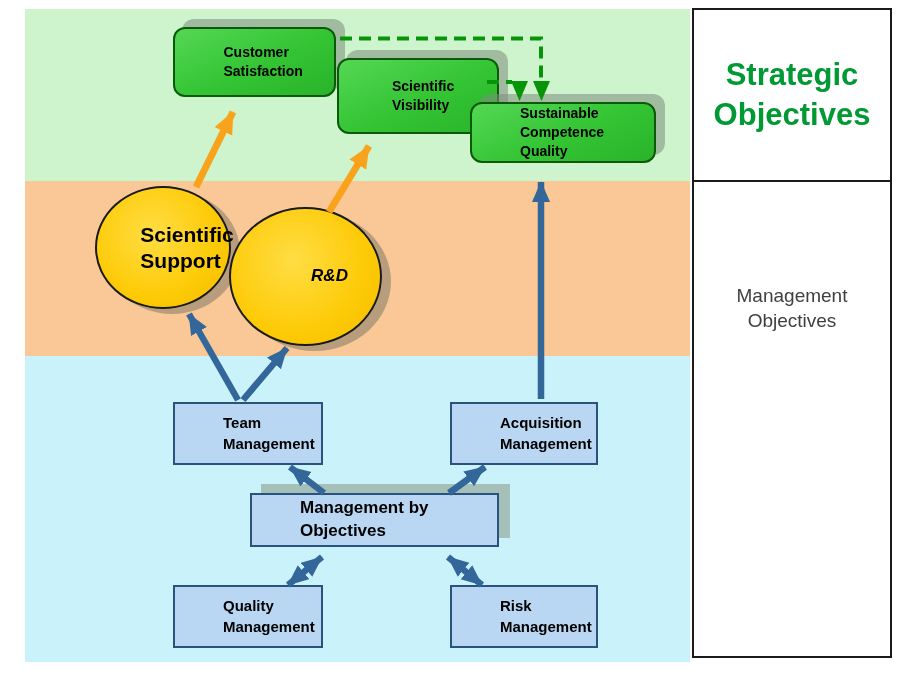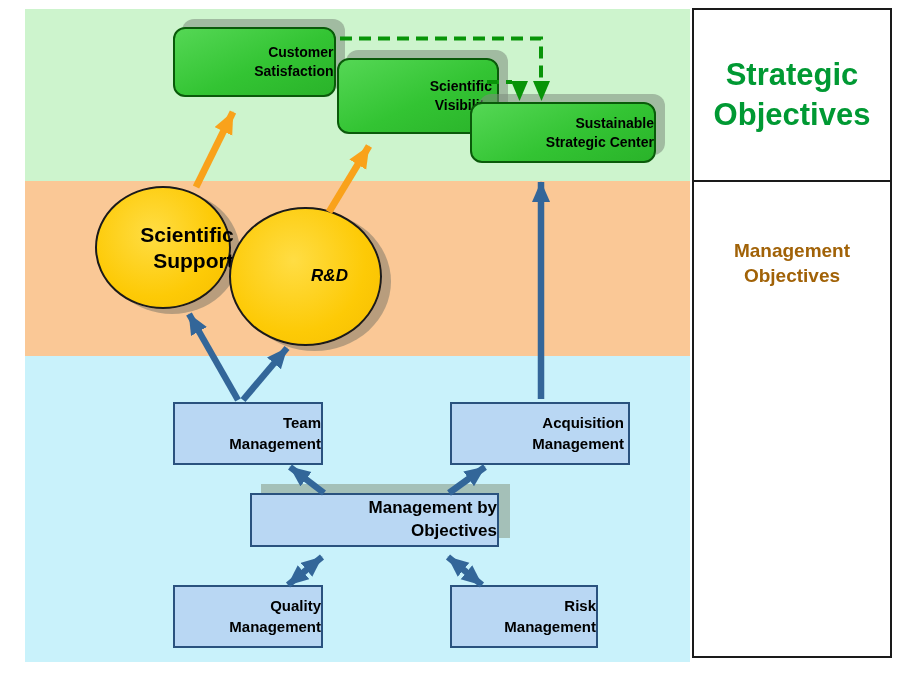--- a/index.html
+++ b/index.html
@@ -18,25 +18,25 @@
     position:absolute;left:692px;top:8px;width:200px;height:650px;
     background:#ffffff;border:2px solid #1a1a1a;box-sizing:border-box;
     display:flex;flex-direction:column;
   }
   .sect{display:flex;align-items:center;justify-content:center;text-align:center;
     box-sizing:border-box;padding:0 14px;line-height:1.3;}
   .sect-strategic{height:172px;border-bottom:2px solid #1a1a1a;
     color:#009933;font-size:31px;font-weight:bold;}
   .sect-technical{height:178px;border-bottom:2px solid #1a1a1a;
     color:#f79237;font-size:24px;font-weight:bold;}
-  .sect-management{flex:1;color:#a16207;font-size:19px;font-weight:bold;
-    align-items:flex-start;padding-top:57px;}
+  .sect-management{flex:1;color:#404040;font-size:19px;font-weight:normal;
+    align-items:flex-start;padding-top:102px;}
   
   .node{position:absolute;display:flex;align-items:center;justify-content:center;
-    text-align:right;box-sizing:border-box;color:#000;font-weight:bold;z-index:2;padding-left:48px;}
+    text-align:left;box-sizing:border-box;color:#000;font-weight:bold;z-index:2;padding-left:48px;}
   .gnode{
     border:2px solid #0a5a0a;border-radius:12px;
     background:linear-gradient(155deg,#55d755 0%,#33c433 55%,#2ab32a 100%);
     box-shadow:9px -8px 0 rgba(125,140,125,0.55);
     font-size:14px;line-height:1.35;
   }
   .circle{
     border:2px solid #1a1a1a;border-radius:50%;
     background:radial-gradient(circle at 42% 38%,#ffdd44 0%,#fdca06 60%,#f5bd00 100%);
     box-shadow:9px 5px 0 rgba(140,128,108,0.6);
@@ -63,34 +63,34 @@
   <div class="sect sect-management">Management Objectives</div>
 </div>
 
 <div class="node gnode" style="left:173px;top:27px;width:163px;height:70px;">
   <span class="lbl" style="max-width:110px;">Customer Satisfaction</span>
 </div>
 <div class="node gnode" style="left:323px;top:58px;width:162px;height:76px;margin-left:14px;">
   <span class="lbl" style="max-width:100px;">Scientific Visibility</span>
 </div>
 <div class="node gnode" style="left:470px;top:102px;width:186px;height:61px;">
-  <span class="lbl" style="max-width:170px;">Sustainable Strategic Center</span>
+  <span class="lbl" style="max-width:170px;">Sustainable Competence Quality</span>
 </div>
 
 <div class="node circle" style="left:95px;top:186px;width:136px;height:123px;font-size:21px;">
   <span class="lbl" style="max-width:115px;">Scientific Support</span>
 </div>
 <div class="node circle" style="left:229px;top:207px;width:153px;height:139px;font-size:17px;font-style:italic;">
   <span class="lbl">R&amp;D</span>
 </div>
 
 <div class="node bnode" style="left:173px;top:402px;width:150px;height:63px;">
   <span class="lbl" style="max-width:110px;">Team Management</span>
 </div>
-<div class="node bnode" style="left:450px;top:402px;width:180px;height:63px;">
+<div class="node bnode" style="left:450px;top:402px;width:148px;height:63px;">
   <span class="lbl" style="max-width:120px;">Acquisition Management</span>
 </div>
 <div class="node bnode bnode-shadow" style="left:250px;top:493px;width:249px;height:54px;font-size:17px;">
   <span class="lbl">Management by Objectives</span>
 </div>
 <div class="node bnode" style="left:173px;top:585px;width:150px;height:63px;">
   <span class="lbl" style="max-width:110px;">Quality Management</span>
 </div>
 <div class="node bnode" style="left:450px;top:585px;width:148px;height:63px;">
   <span class="lbl" style="max-width:110px;">Risk Management</span>

